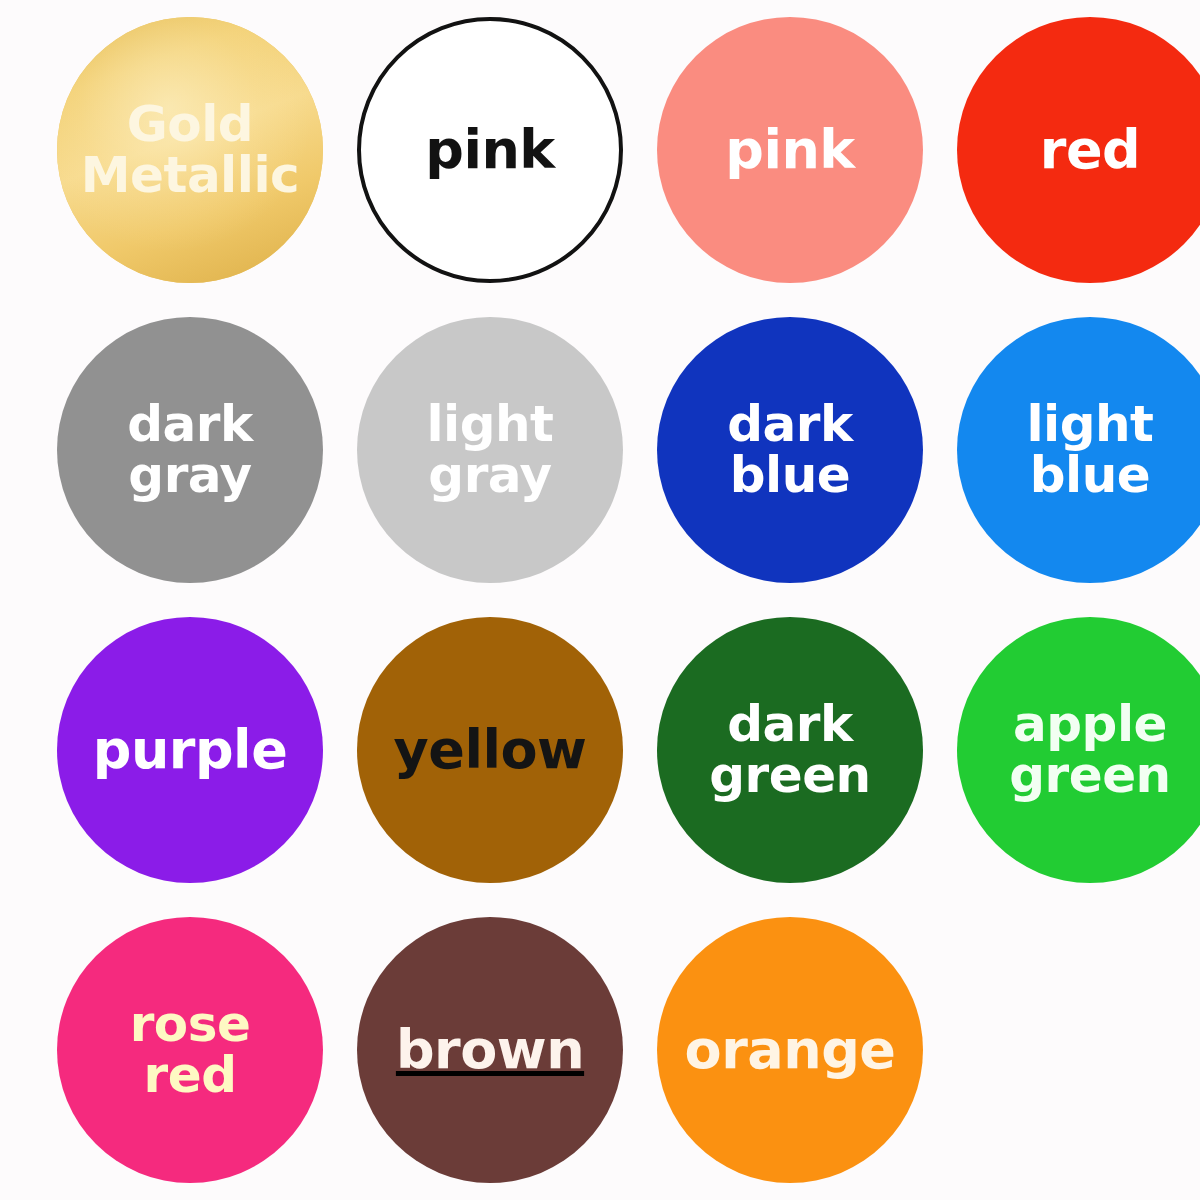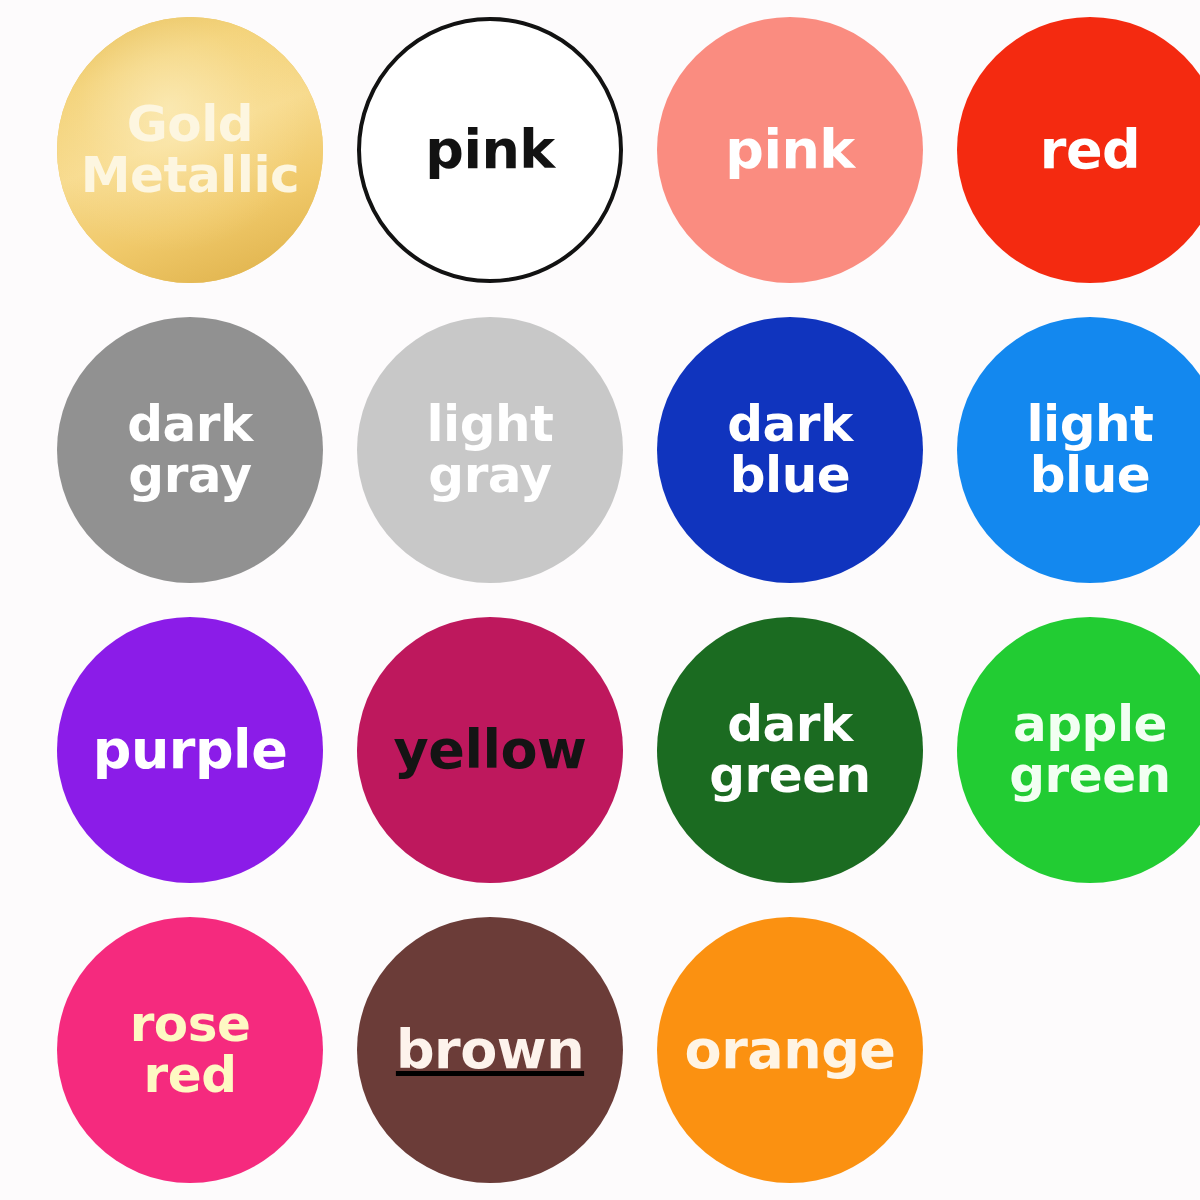--- a/index.html
+++ b/index.html
@@ -122,21 +122,21 @@
         <div class="swatch-label label-two-line" style="color: rgb(255, 255, 255);">light
 blue</div>
       </div>
     </div>
     <div class="swatch-cell">
       <div class="swatch-circle" style="background: rgb(139, 28, 232);">
         <div class="swatch-label label-one-line" style="color: rgb(255, 255, 255);">purple</div>
       </div>
     </div>
     <div class="swatch-cell">
-      <div class="swatch-circle" style="background: #be185d;">
+      <div class="swatch-circle" style="background: #a16207;">
         <div class="swatch-label label-one-line" style="color: rgb(20, 20, 20);">yellow</div>
       </div>
     </div>
     <div class="swatch-cell">
       <div class="swatch-circle" style="background: rgb(27, 107, 33);">
         <div class="swatch-label label-two-line" style="color: rgb(255, 255, 255);">dark
 green</div>
       </div>
     </div>
     <div class="swatch-cell">

